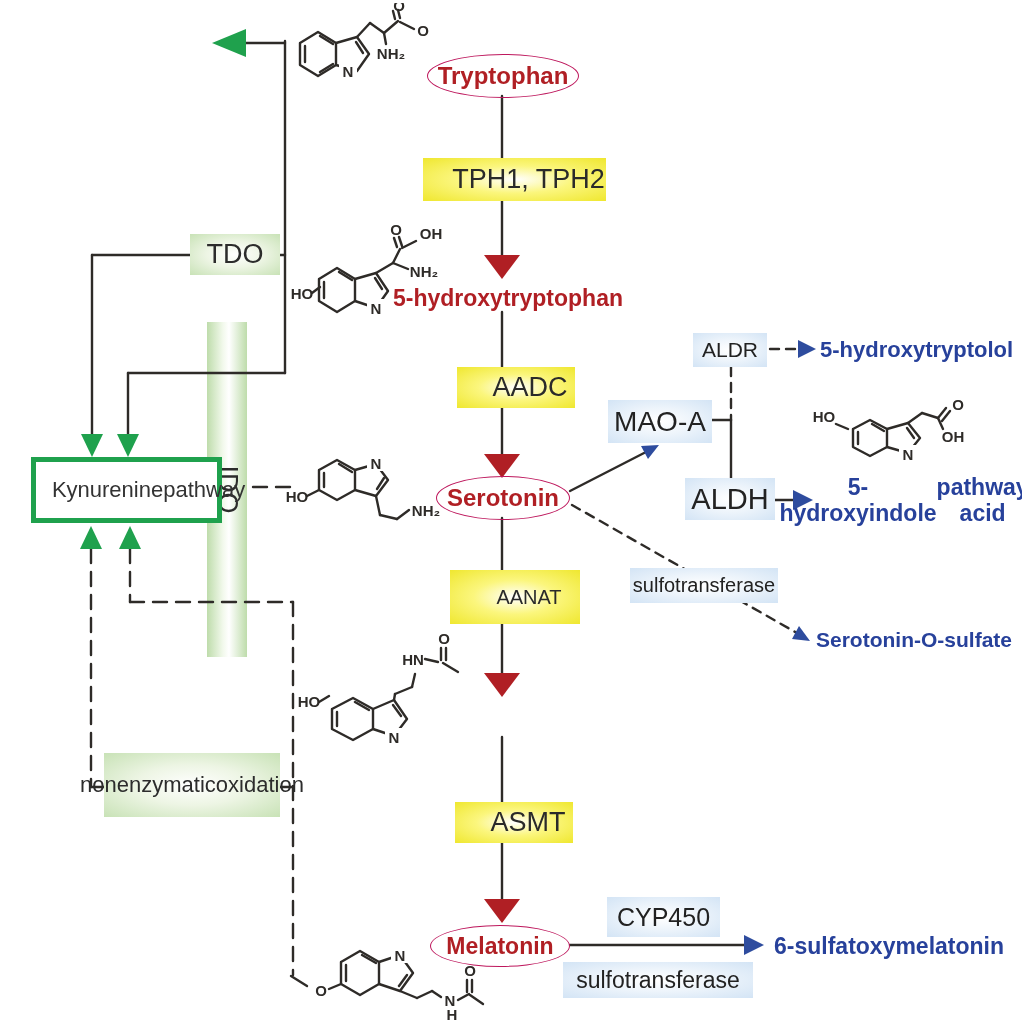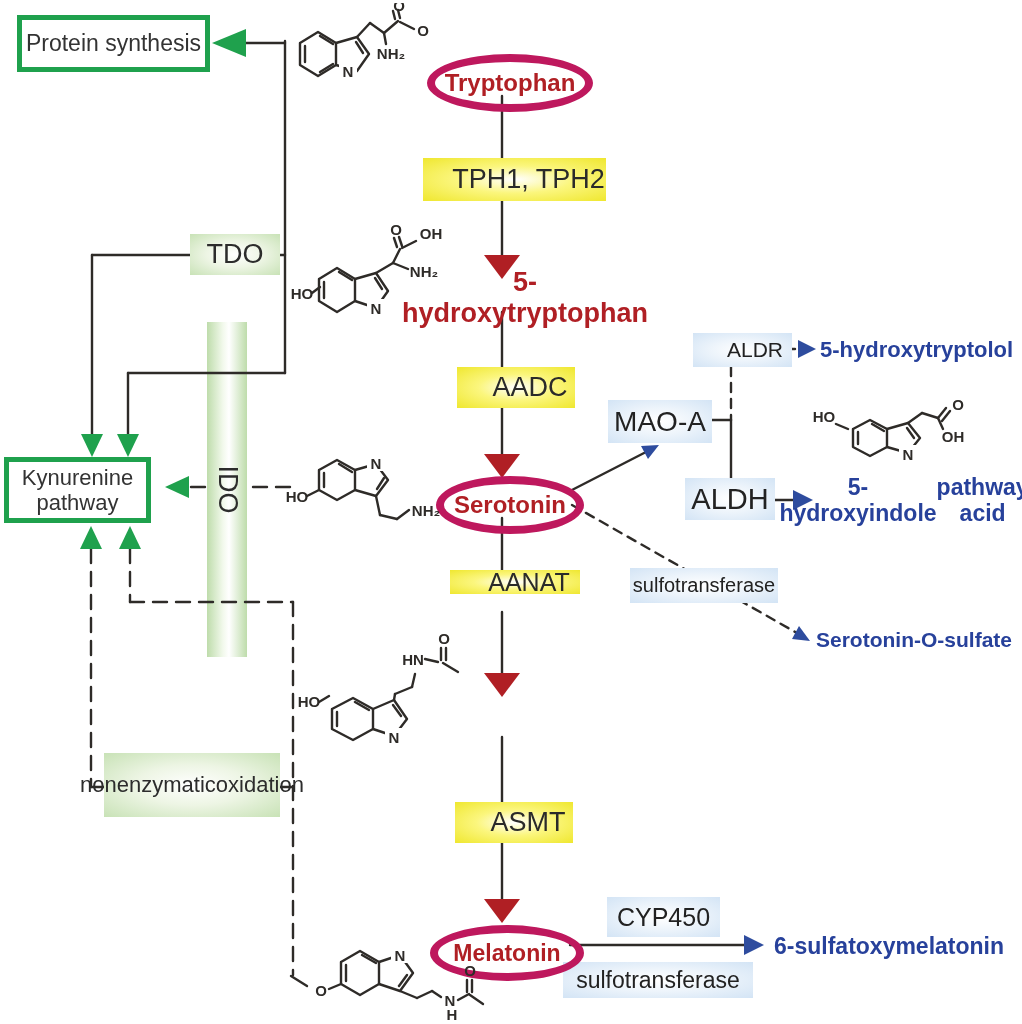--- a/index.html
+++ b/index.html
@@ -4,21 +4,21 @@
 <style>
   html,body{margin:0;padding:0;background:#fff;}
   body{font-family:"Liberation Sans","DejaVu Sans",sans-serif;color:#2e2e2e;}
   #stage{position:relative;width:1022px;height:1024px;background:#ffffff;overflow:hidden;}
   .abs{position:absolute;}
   .flexc{display:flex;align-items:center;justify-content:center;text-align:center;}
   .gbord{border:5px solid #1fa14d;background:#fff;color:#333;}
   .gfill{background:radial-gradient(ellipse at center,#ffffff 0%,#edf5e4 45%,#c8e2b6 100%);color:#2c2c2c;}
   .ybox{background:radial-gradient(ellipse at center,#ffffff 0%,#fbf67d 45%,#efe72f 100%);color:#2a2a2a;padding-left:28px;}
   .bbox{background:radial-gradient(ellipse at center,#ffffff 0%,#edf4fb 45%,#d3e4f5 100%);color:#222;}
-  .ellipse{border:8px solid #be185d;border-radius:50%;color:#b01f24;font-weight:bold;background:transparent;}
+  .ellipse{border:1px solid #be185d;border-radius:50%;color:#b01f24;font-weight:bold;background:transparent;}
   .redlabel{color:#b01f24;font-weight:bold;}
   .bluelabel{color:#27419b;font-weight:bold;}
   .idobar{background:linear-gradient(90deg,#bedcab 0%,#f2f9ec 40%,#ffffff 55%,#bedcab 100%);}
   svg text{fill:#2e2b28;font-family:"Liberation Sans","DejaVu Sans",sans-serif;font-size:15px;font-weight:600;}
   svg path,svg polyline{fill:none;stroke:#2e2b28;stroke-width:2.4;stroke-linecap:round;stroke-linejoin:round;}
 </style>
 </head>
 <body>
 
 <div id="stage">
@@ -91,55 +91,52 @@
     </g>
     <g fill="#2e4c9e">
       <polygon points="659,445 648,459 641,446"></polygon>
       <polygon points="816,349 798,340 798,358"></polygon>
       <polygon points="813,500 793,490 793,510"></polygon>
       <polygon points="810,641 792,639 799,626"></polygon>
       <polygon points="764,945 744,935 744,955"></polygon>
     </g>
   </svg>
 
-  <div class="abs gbord flexc" style="left:17px;top:15px;width:183px;height:47px;font-size:23px;">
-    <span>Protein synthesis</span>
-  </div>
 
   <div class="abs gfill flexc" style="left:190px;top:234px;width:90px;height:41px;font-size:27px;">
     <span>TDO</span>
   </div>
 
-  <div class="abs gbord flexc" style="left:4px;top:457px;width:137px;height:56px;font-size:22px;line-height:1.15;flex-direction:column;">
+  <div class="abs gbord flexc" style="left:31px;top:457px;width:137px;height:56px;font-size:22px;line-height:1.15;flex-direction:row;padding-left:44px;">
     <span>Kynurenine</span>
     <span>pathway</span>
   </div>
 
   <div class="abs gfill flexc" style="left:104px;top:753px;width:176px;height:64px;font-size:22px;line-height:1.2;flex-direction:row;">
     <span>nonenzymatic</span>
     <span>oxidation</span>
   </div>
 
   <div class="abs ybox flexc" style="left:423px;top:158px;width:155px;height:43px;font-size:27px;">
     <span>TPH1, TPH2</span>
   </div>
   <div class="abs ybox flexc" style="left:457px;top:367px;width:90px;height:41px;font-size:27px;">
     <span>AADC</span>
   </div>
-  <div class="abs ybox flexc" style="left:450px;top:570px;width:102px;height:24px;font-size:25px;">
+  <div class="abs ybox flexc" style="left:450px;top:570px;width:102px;height:54px;font-size:20px;">
     <span>AANAT</span>
   </div>
   <div class="abs ybox flexc" style="left:455px;top:802px;width:90px;height:41px;font-size:27px;">
     <span>ASMT</span>
   </div>
 
   <div class="abs bbox flexc" style="left:608px;top:400px;width:104px;height:43px;font-size:28px;">
     <span>MAO-A</span>
   </div>
-  <div class="abs bbox flexc" style="left:693px;top:333px;width:74px;height:34px;font-size:21px;padding-left:25px;">
+  <div class="abs bbox flexc" style="left:693px;top:333px;width:74px;height:34px;font-size:21px;">
     <span>ALDR</span>
   </div>
   <div class="abs bbox flexc" style="left:685px;top:478px;width:90px;height:42px;font-size:29px;">
     <span>ALDH</span>
   </div>
   <div class="abs bbox flexc" style="left:630px;top:568px;width:148px;height:35px;font-size:20px;">
     <span>sulfotransferase</span>
   </div>
   <div class="abs bbox flexc" style="left:607px;top:897px;width:113px;height:40px;font-size:25px;justify-content:center;">
     <span>CYP450</span>
@@ -151,21 +148,21 @@
   <div class="abs ellipse flexc" style="left:427px;top:54px;width:150px;height:42px;font-size:24px;">
     <span>Tryptophan</span>
   </div>
   <div class="abs ellipse flexc" style="left:436px;top:476px;width:132px;height:42px;font-size:24px;">
     <span>Serotonin</span>
   </div>
   <div class="abs ellipse flexc" style="left:430px;top:925px;width:138px;height:40px;font-size:23px;">
     <span>Melatonin</span>
   </div>
 
-  <div class="abs redlabel flexc" style="left:400px;top:284px;width:250px;height:28px;font-size:27px;">
+  <div class="abs redlabel flexc" style="left:383px;top:284px;width:250px;height:28px;font-size:23px;">
     <span>5-hydroxytryptophan</span>
   </div>
 
   <div class="abs bluelabel" style="left:820px;top:337px;font-size:22px;">
     <span>5-hydroxytryptolol</span>
   </div>
   <div class="abs bluelabel flexc" style="left:808px;top:474px;width:192px;height:52px;font-size:23px;line-height:1.15;flex-direction:row;">
     <span>5-hydroxyindole</span>
     <span>pathway acid</span>
   </div>

